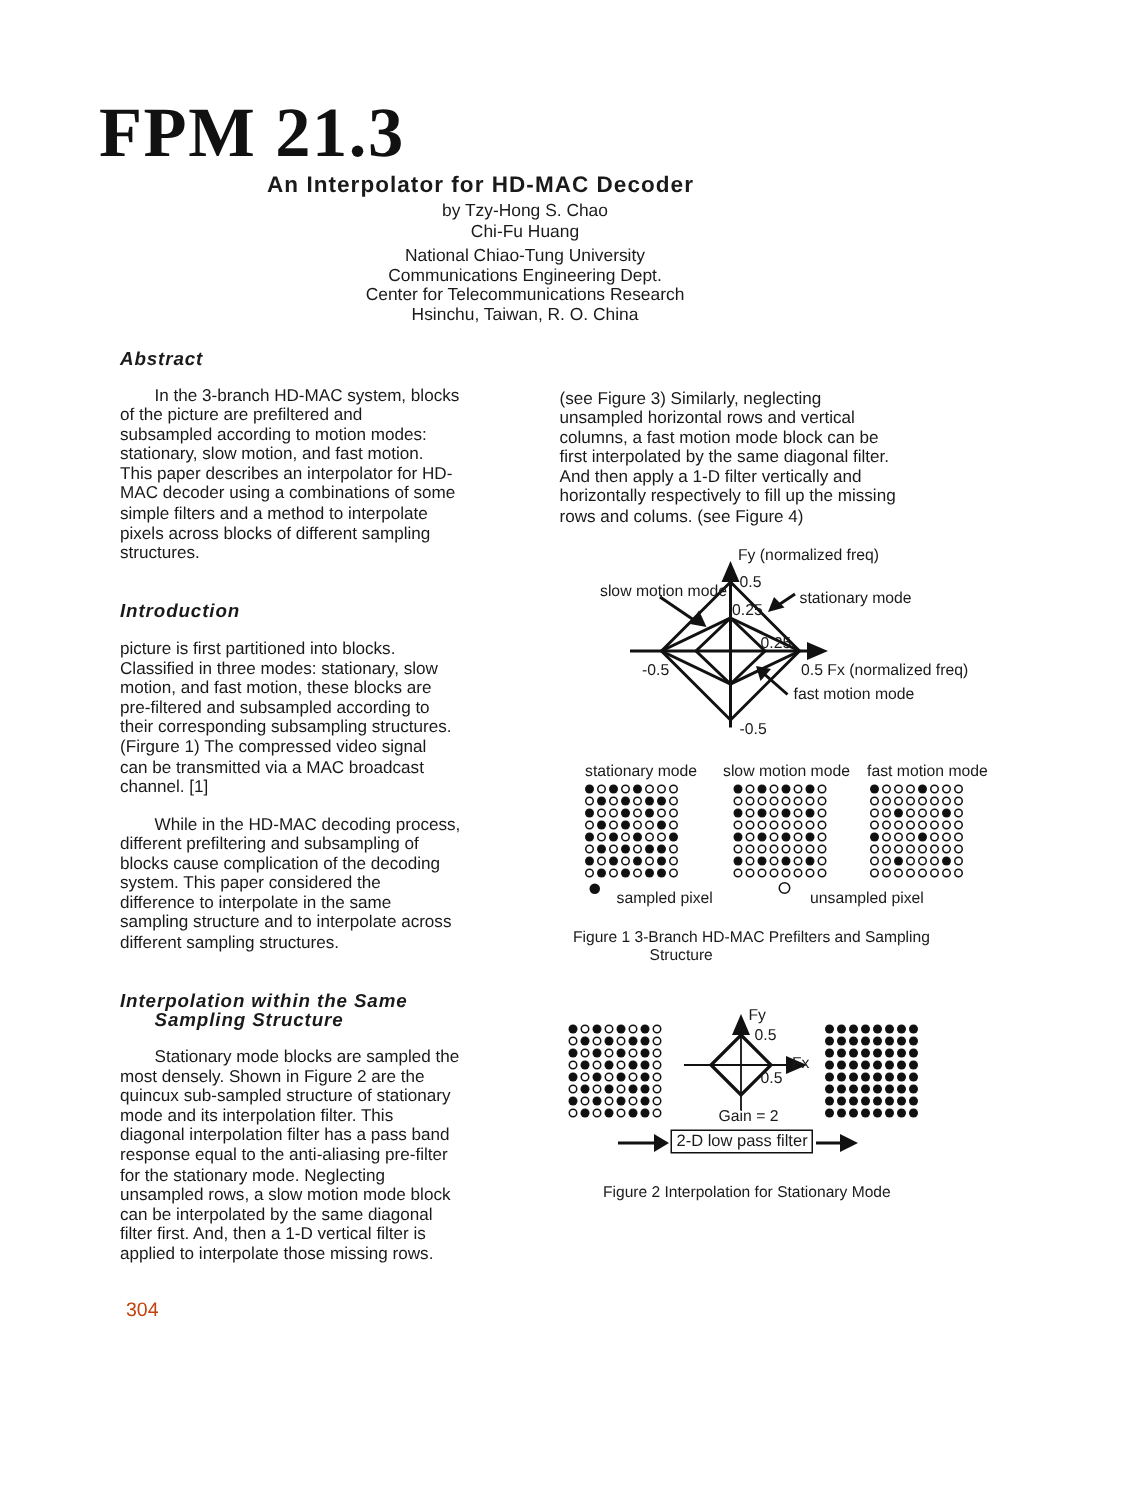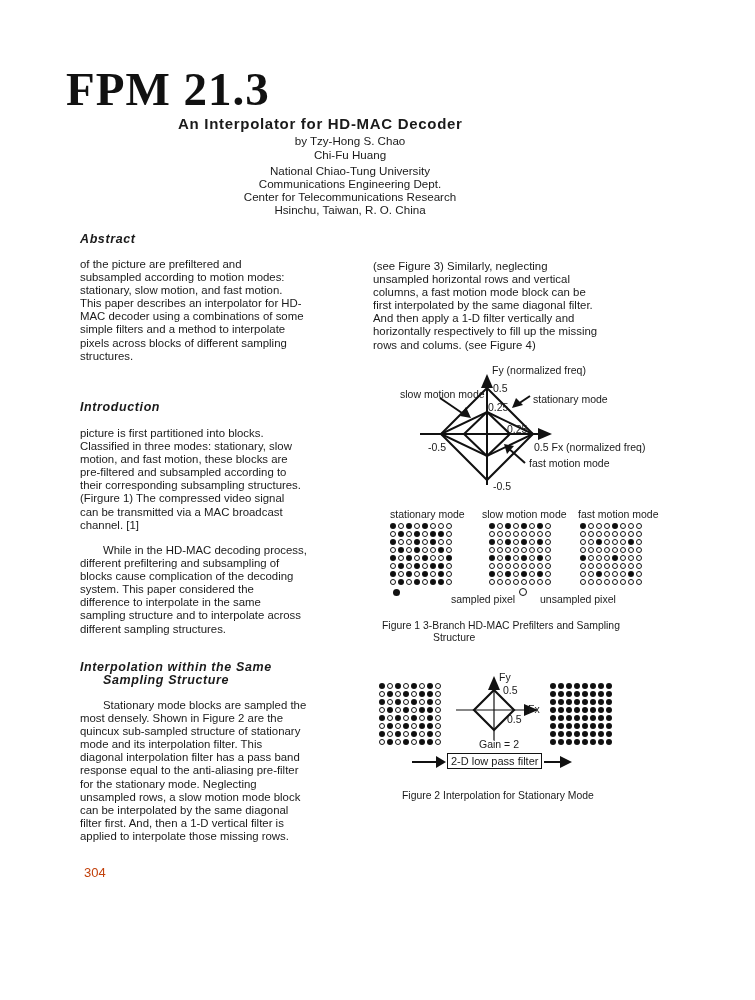--- a/index.html
+++ b/index.html
@@ -29,20 +29,21 @@
 <div class="abs title-inner">An Interpolator for HD-MAC Decoder</div>
 <div class="abs byline" style="top:134px;">by Tzy-Hong S. Chao</div>
 <div class="abs byline" style="top:148px;">Chi-Fu Huang</div>
 <div class="abs affil" style="top:164px;">National Chiao-Tung University</div>
 <div class="abs affil" style="top:177px;">Communications Engineering Dept.</div>
 <div class="abs affil" style="top:190px;">Center for Telecommunications Research</div>
 <div class="abs affil" style="top:203px;">Hsinchu, Taiwan, R. O. China</div>
 
 <div class="abs heading" style="left:80px; top:232px;">Abstract</div>
 <div class="abs para" style="left:80px; top:258px;">
+  <span class="line" style="padding-left:23px;">In the 3-branch HD-MAC system, blocks</span>
   <span class="line">of the picture are prefiltered and</span>
   <span class="line">subsampled according to motion modes:</span>
   <span class="line">stationary, slow  motion, and fast motion.</span>
   <span class="line">This paper describes an interpolator for HD-</span>
   <span class="line">MAC decoder using a combinations of some</span>
   <span class="line">simple filters and a method to interpolate</span>
   <span class="line">pixels across blocks of different sampling</span>
   <span class="line">structures.</span>
 </div>
 
@@ -329,21 +330,21 @@
     <span class="dot u"></span>
     <span class="dot u"></span>
     <span class="dot u"></span>
     <span class="dot u"></span>
     <span class="dot u"></span>
     <span class="dot u"></span>
     <span class="dot u"></span>
   </div>
 
 <span class="abs" style="left:393px; top:589px; width:7px; height:7px; border-radius:50%; background:#111;"></span>
-<span class="abs fig-label" style="left:411px; top:593px;margin-left:40px;">sampled pixel</span>
+<span class="abs fig-label" style="left:411px; top:593px;">sampled pixel</span>
 <span class="abs" style="left:519px; top:588px; width:6px; height:6px; border-radius:50%; border:1.6px solid #111;"></span>
 <span class="abs fig-label" style="left:540px; top:593px;">unsampled pixel</span>
 
 <span class="abs caption" style="left:382px; top:620px;">Figure 1   3-Branch HD-MAC Prefilters and Sampling</span>
 <span class="abs caption" style="left:433px; top:632px;">Structure</span>
 
 <div class="abs dotgrid" style="left:378px; top:682px;">
     <span class="dot s"></span>
     <span class="dot u"></span>
     <span class="dot s"></span>

